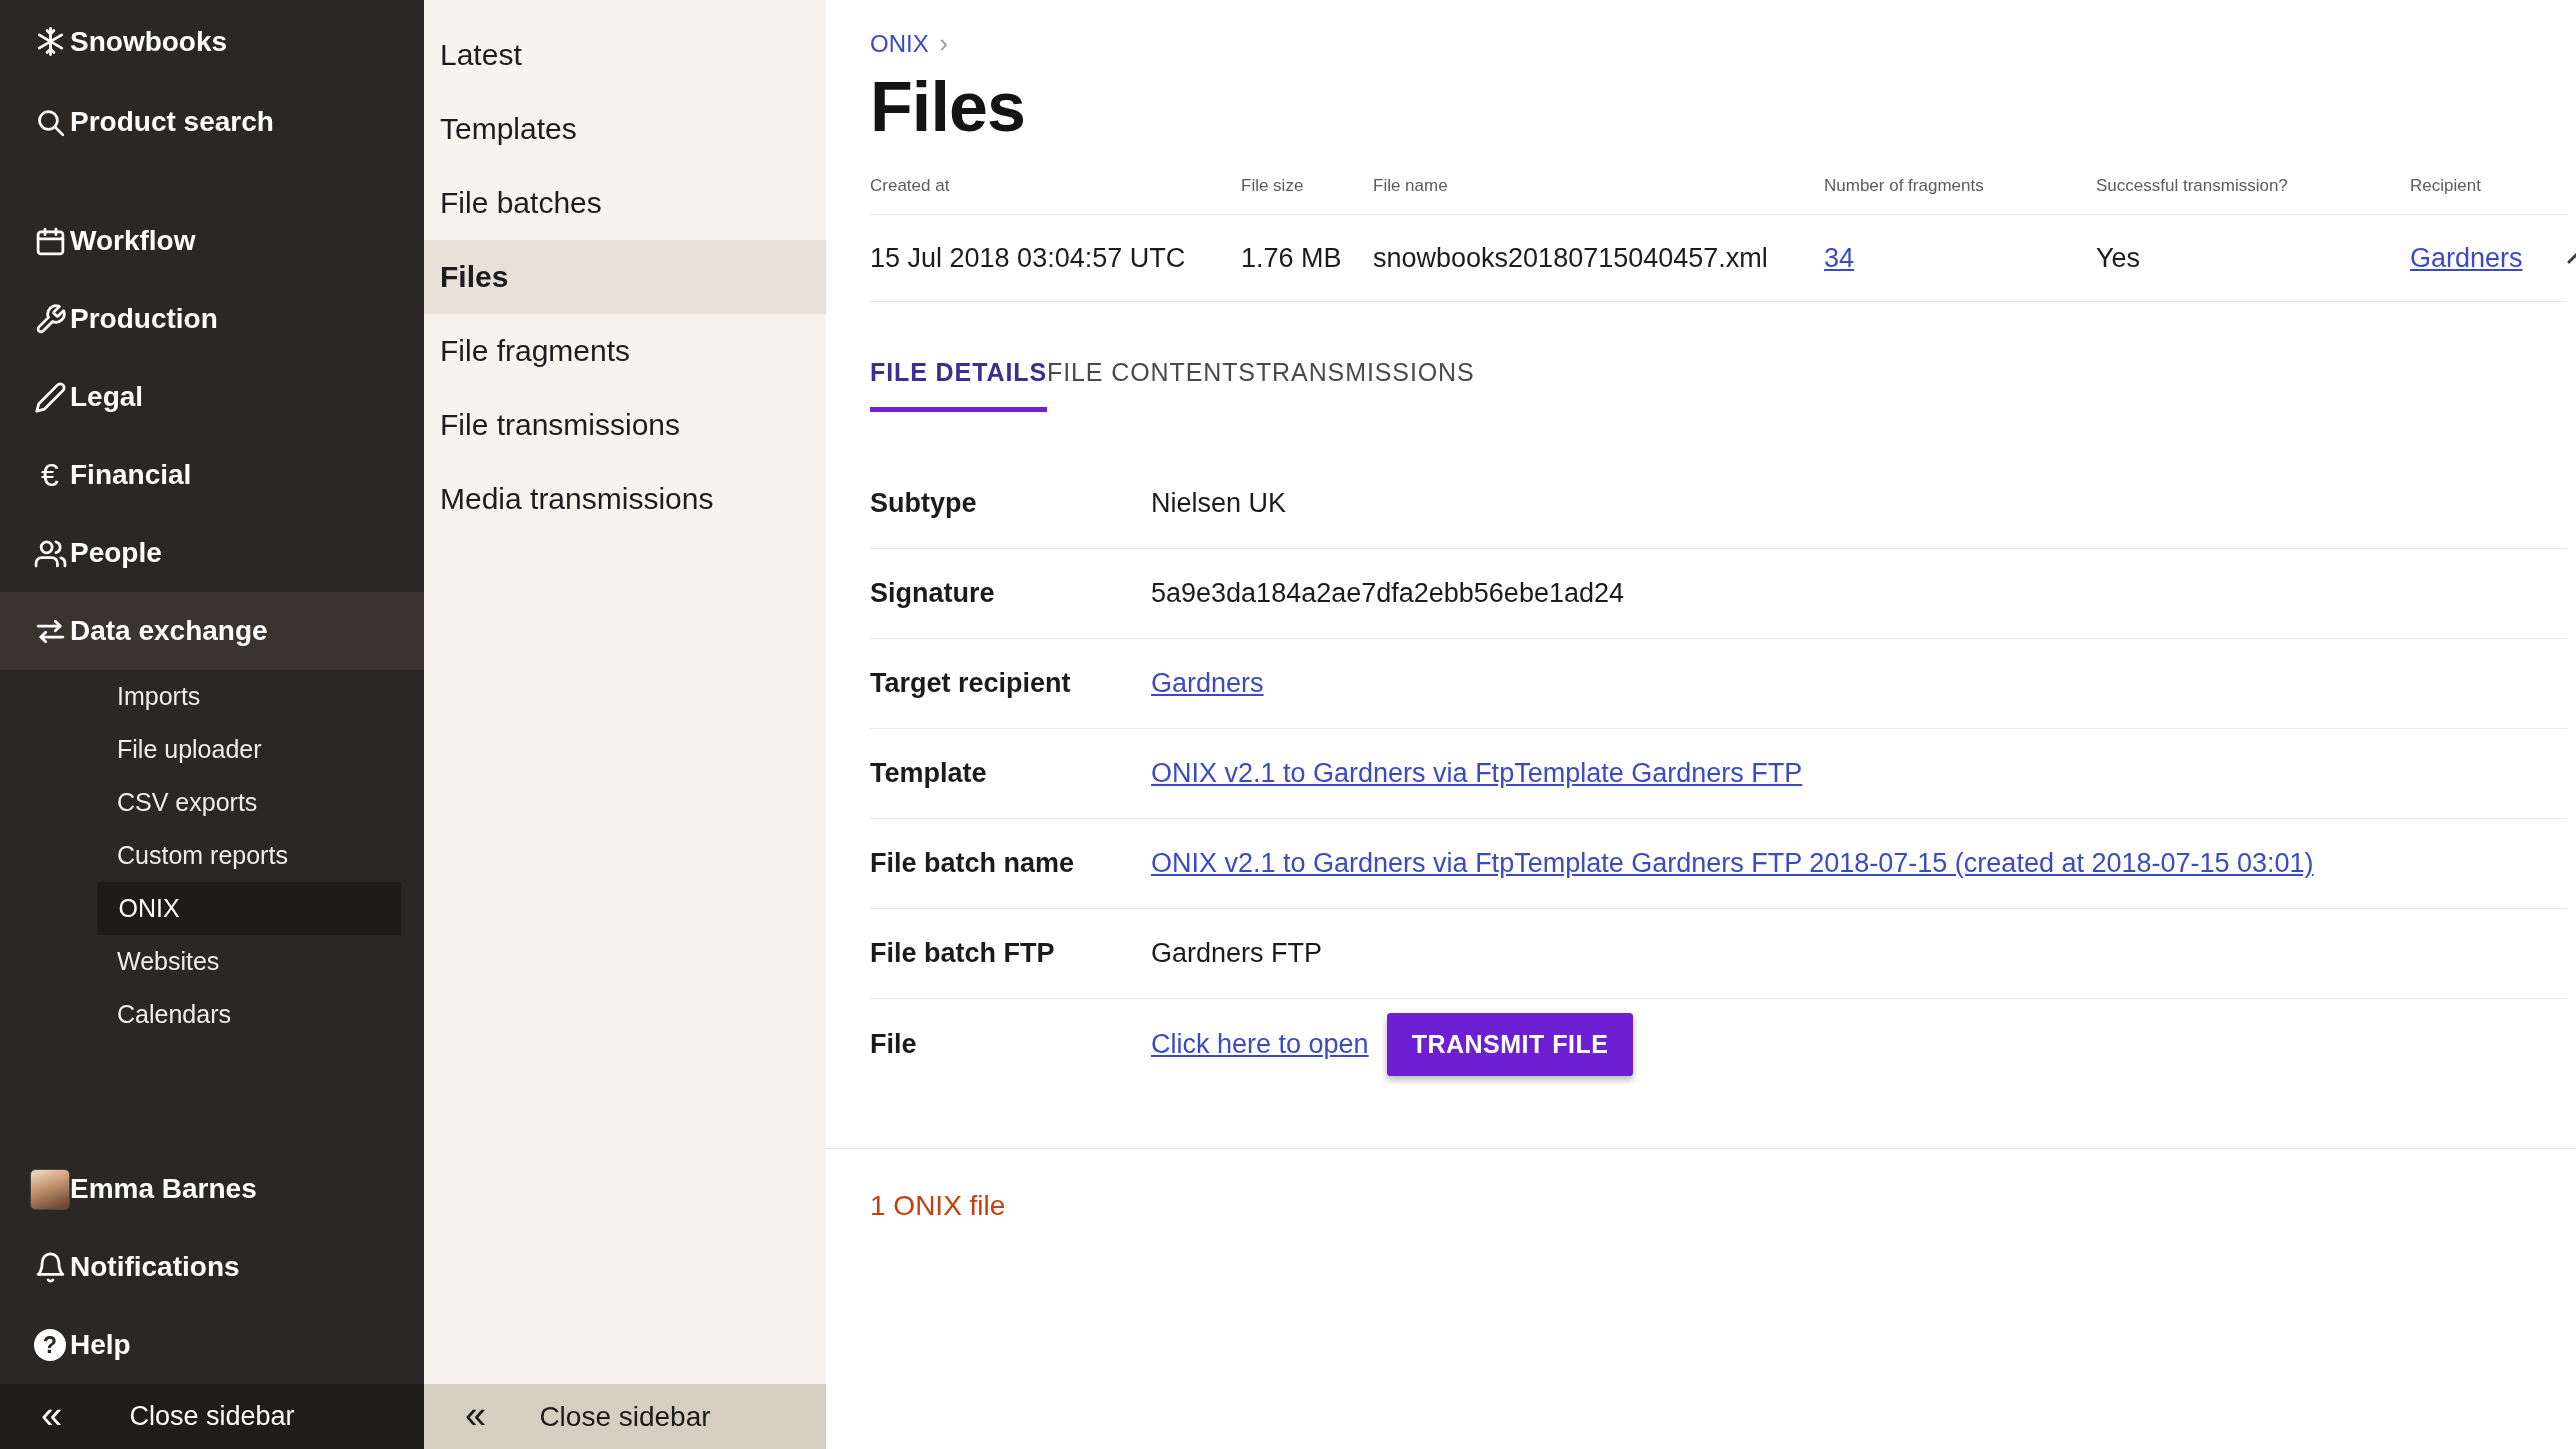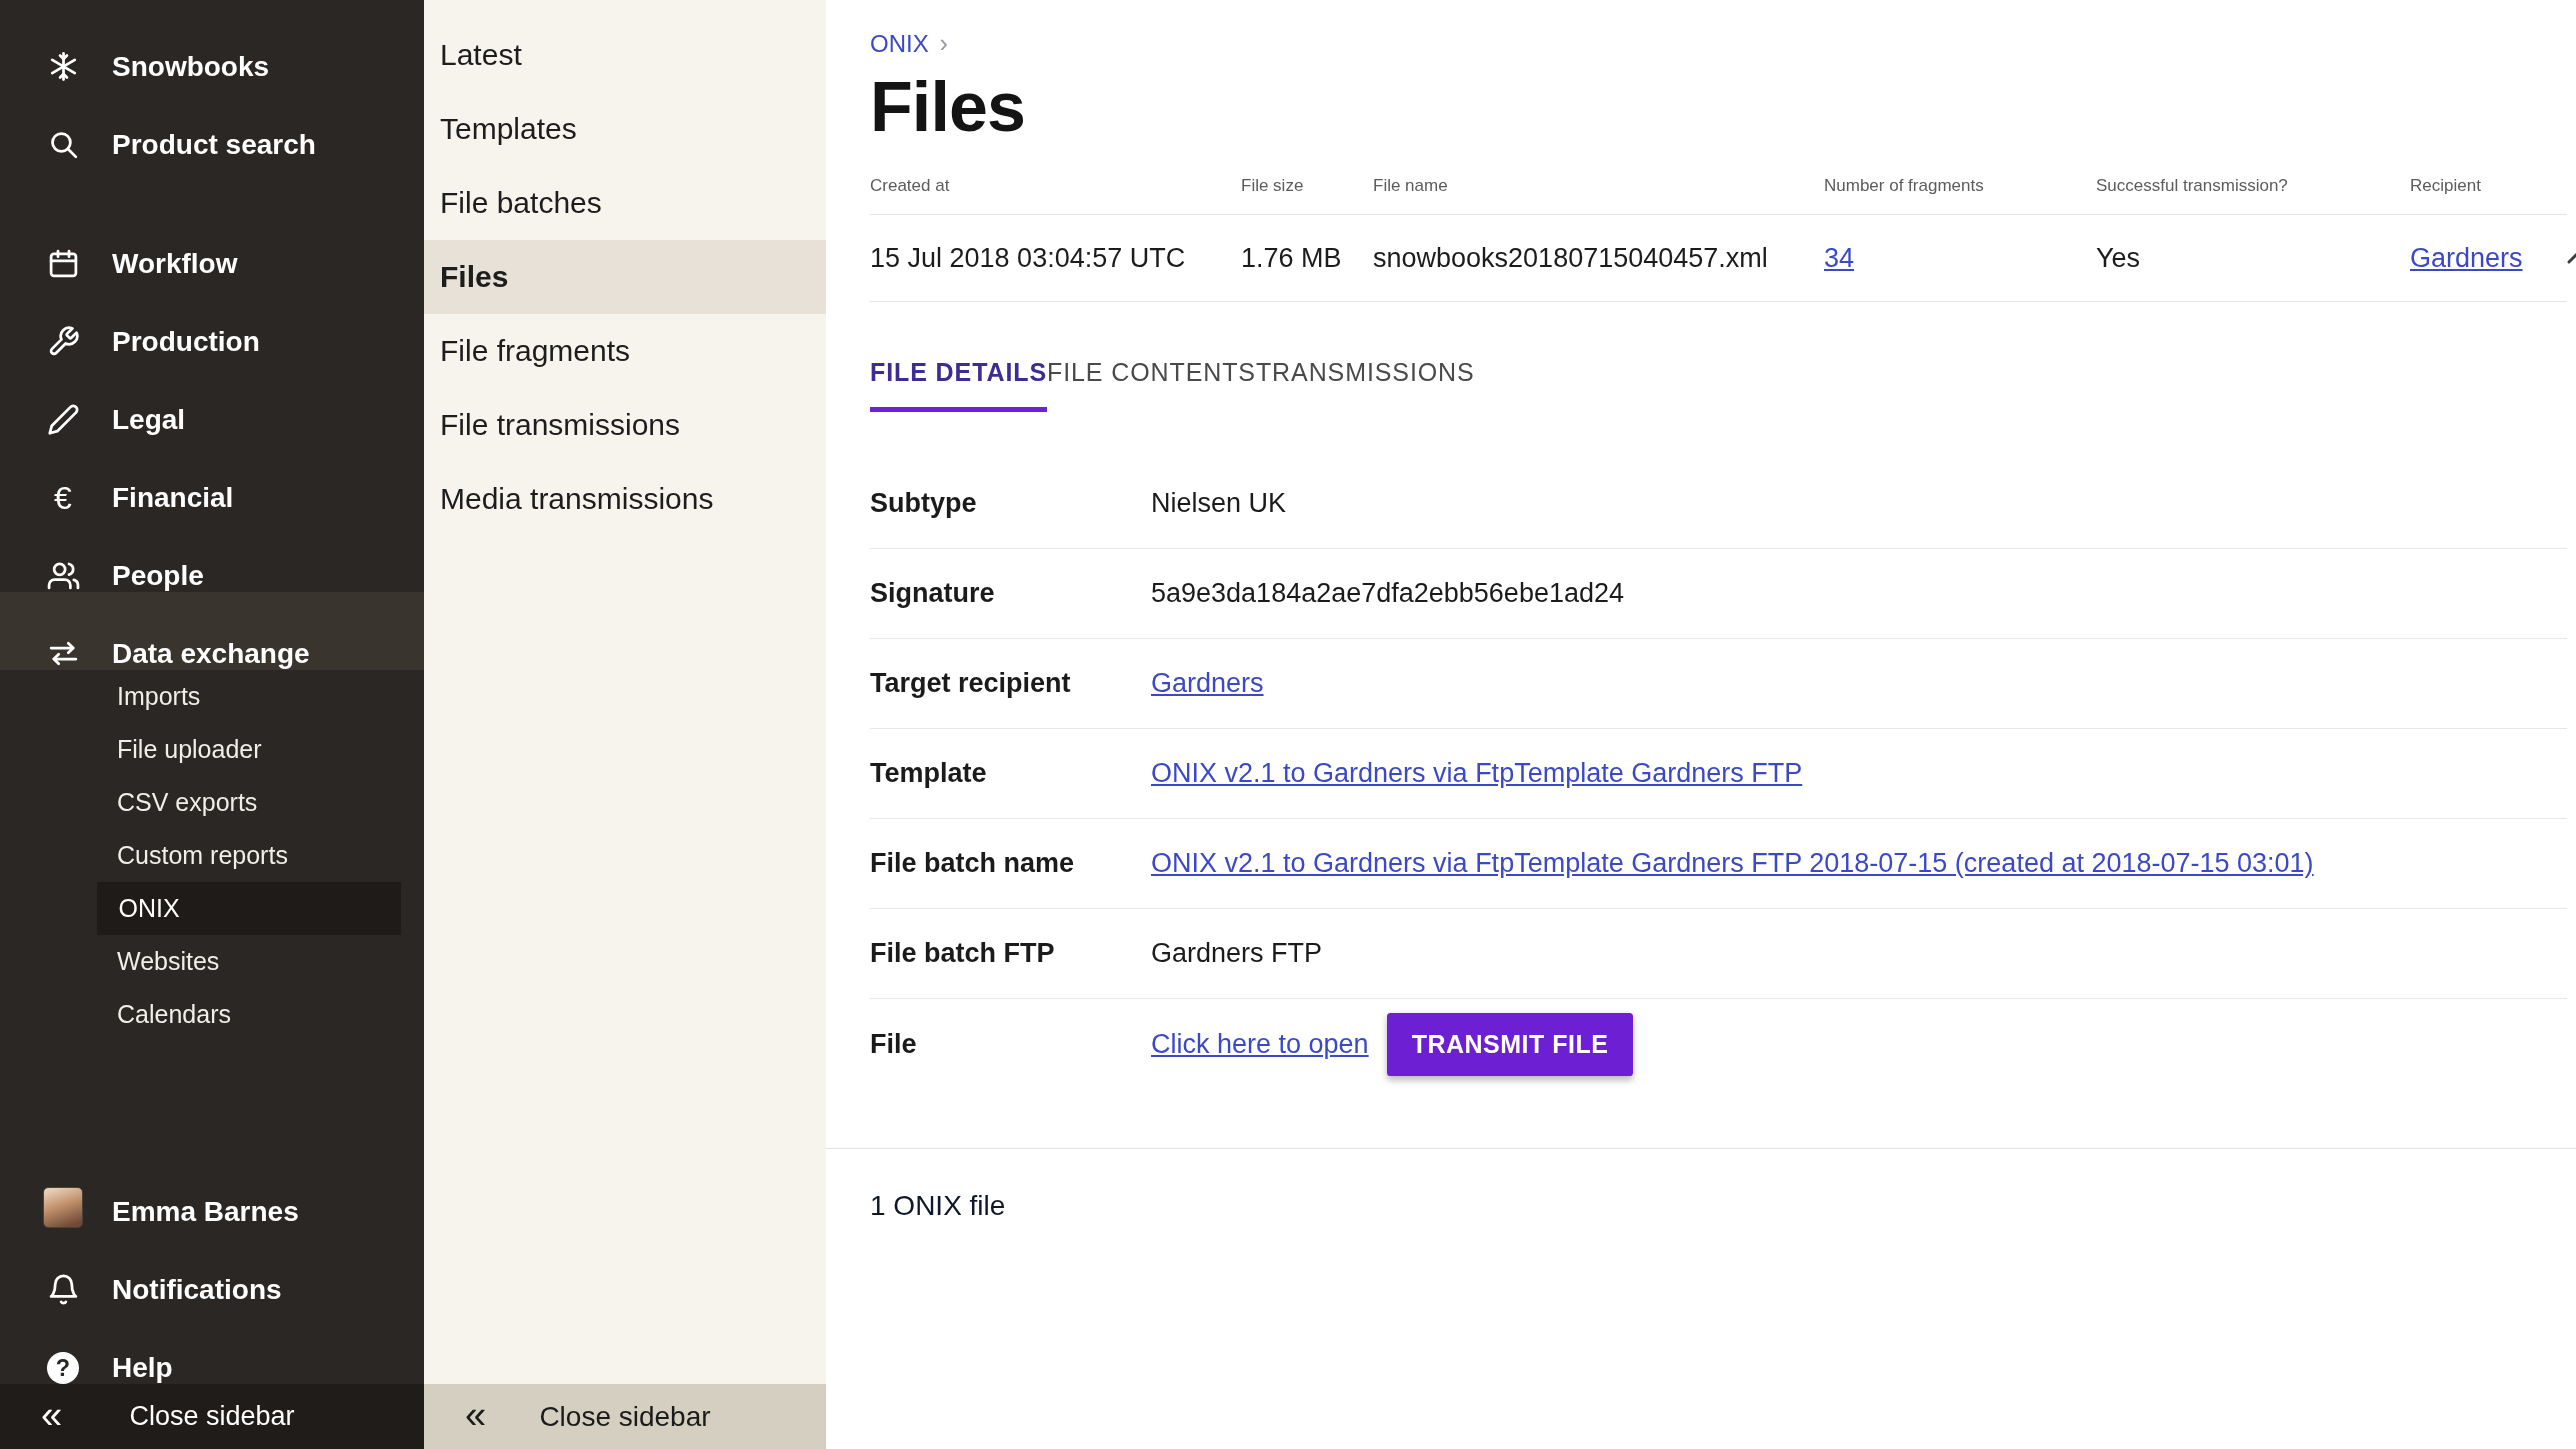--- a/index.html
+++ b/index.html
@@ -6,22 +6,22 @@
   html, body { margin: 0; padding: 0; }
   body {
     width: 2576px; height: 1449px;
     font-family: "Liberation Sans", sans-serif;
     display: flex; overflow: hidden; background: #fff; color: #1c1c1c;
   }
 
   
   .sb { width: 424px; min-width: 424px; background: #2b2724; color: #fff;
         display: flex; flex-direction: column; }
-  .sb-item { display: flex; align-items: flex-end; height: 78px; padding-left: 43px;
-             gap: 29px; font-size: 28px; font-weight: 600; cursor: pointer; flex: none; }
+  .sb-item { display: flex; align-items: center; height: 78px; padding-left: 30px;
+             font-size: 28px; font-weight: 600; cursor: pointer; flex: none; }
   .sb-item .icon { width: 40px; display: flex; justify-content: center; align-items: center; flex: none; }
   .sb-item svg { width: 33px; height: 33px; }
   .sb-brandrow { height: 83px; }
   .sb-gap { height: 41px; flex: none; }
   .sb-item.active { background: #3a342e; }
   .euro-glyph { font-size: 32px; font-weight: 400; line-height: 1; }
   .sb-sub { list-style: none; margin: 0; padding: 0; flex: none; }
   .sb-sub li { height: 53px; display: flex; align-items: center; padding-left: 117px;
                font-size: 25px; font-weight: 400; color: #f1eeea; cursor: pointer; }
   .sb-sub li.active { background: #1f1b18; margin-left: 97px; padding-left: 21.6px;
@@ -88,21 +88,21 @@
   .drow:last-child { border-bottom: none; }
   .dlabel { font-weight: 700; color: #1b1b1b; }
   .dvalue { color: #1b1b1b; display: flex; align-items: center; gap: 18px; }
   .transmit-btn { background: #6d20d3; color: #fff; border: none; font-family: inherit;
                   font-size: 25px; font-weight: 700; letter-spacing: 0.5px;
                   padding: 17px 25px; border-radius: 3.6px; cursor: pointer;
                   box-shadow: 0 3.6px 7.2px rgba(0,0,0,0.28); }
 
   .bottom-divider { margin: 59px 0 0 -44px; width: calc(100% + 53px);
                     border-top: 0.9px solid #e2e2e2; }
-  .result-count { padding: 41px 0; font-size: 28px; color: #0f172a; }
+  .result-count { padding: 41px 0; font-size: 28px; color: #c2410c; }
 </style>
 </head>
 <body>
 
 <aside class="sb">
 
   <div class="sb-item sb-brandrow">
     <span class="icon">
       <svg viewBox="0 0 24 24" fill="none" stroke="#fff" stroke-width="2" stroke-linecap="round">
         <line x1="12" y1="2.5" x2="12" y2="21.5"></line>

